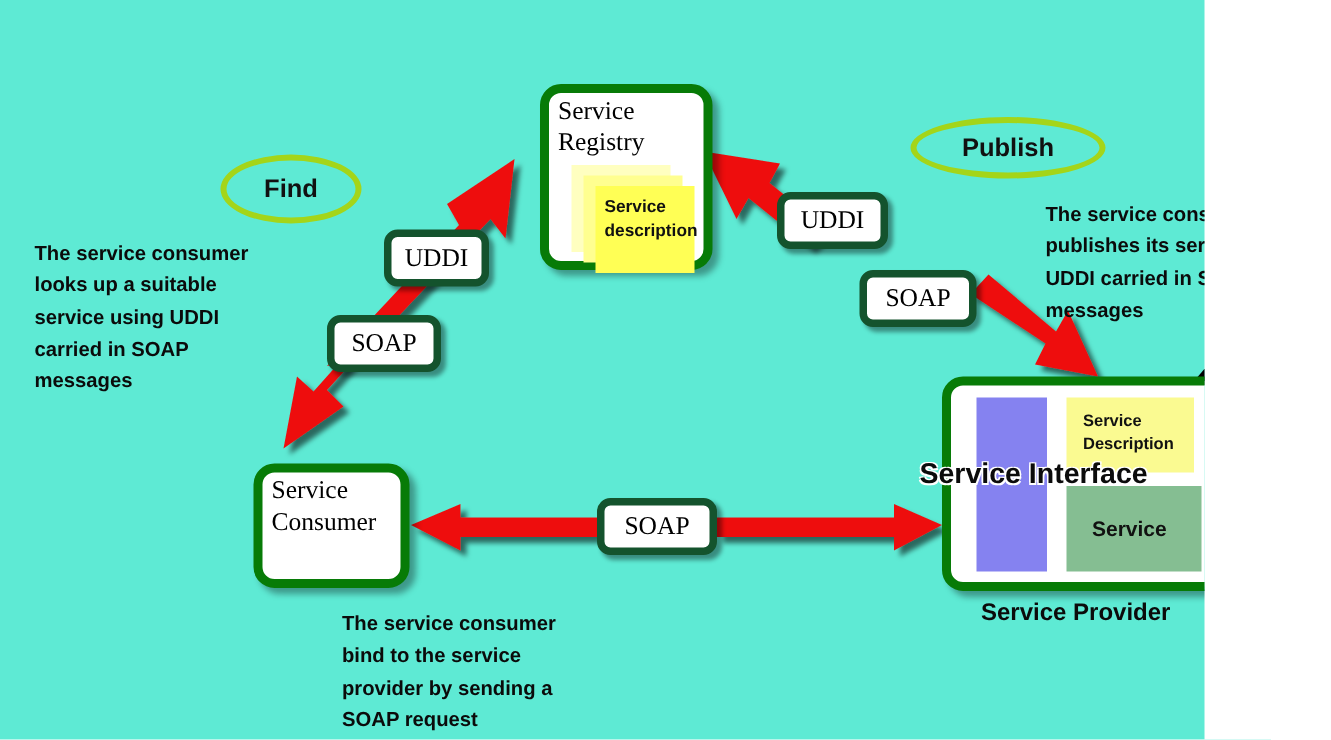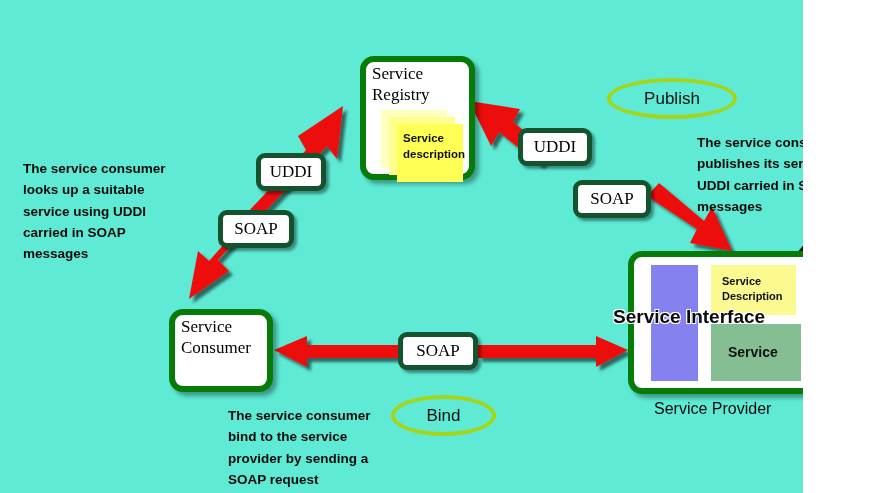--- a/index.html
+++ b/index.html
@@ -77,21 +77,21 @@
   
   .ellipse {
     position: absolute;
     border: 4px solid #A4D519;
     border-radius: 50%;
     box-sizing: border-box;
     display: flex;
     align-items: center;
     justify-content: center;
     font-family: "Liberation Sans", sans-serif;
-    font-weight: normal;
+    font-weight: bold;
     font-size: 17px;
     color: #111111;
     background: transparent;
   }
 
   
   .para {
     position: absolute;
     font-family: "Liberation Sans", sans-serif;
     font-weight: bold;
@@ -125,21 +125,21 @@
     position: absolute;
     font-family: "Liberation Sans", sans-serif;
     font-weight: bold;
     font-size: 19px;
     color: #0b0b0b;
     text-shadow: 1px 1px 0 #ffffff, -1px 1px 0 #ffffff, 1px -1px 0 #ffffff, -1px -1px 0 #ffffff;
   }
   .provider-caption {
     position: absolute;
     font-family: "Liberation Sans", sans-serif;
-    font-weight: normal;
+    font-weight: bold;
     font-size: 16px;
     color: #0b0b0b;
   }
 
   
   .wsdl {
     position: absolute;
     background: #ffffff;
     border: 4px solid #000000;
     box-sizing: border-box;
@@ -231,22 +231,22 @@
   <div class="wsdl" style="left:806px; top:210px; width:74px; height:38px;">WSDL</div>
 
   <div class="badge" style="left:256px; top:153px; width:70px; height:38px;">UDDI</div>
   <div class="badge" style="left:218px; top:210px; width:76px; height:38px;">SOAP</div>
 
   <div class="badge" style="left:518px; top:128px; width:74px; height:38px;">UDDI</div>
   <div class="badge" style="left:573px; top:180px; width:78px; height:38px;">SOAP</div>
 
   <div class="badge" style="left:398px; top:332px; width:80px; height:38px;">SOAP</div>
 
+  <div class="ellipse" style="left:147px; top:103px; width:94px; height:46px;">Find</div>
   <div class="ellipse" style="left:607px; top:78px; width:130px; height:41px;">Publish</div>
-  <div class="ellipse" style="left:391px; top:395px; width:105px; height:41px;">Bind</div>
 
   <div class="para" style="left:23px; top:158px; width:200px;">The service consumer
 looks up a suitable
 service using UDDI
 carried in SOAP
 messages</div>
   <div class="para" style="left:697px; top:132px; width:200px;">The service consumer
 publishes its service with
 UDDI carried in SOAP
 messages</div>

